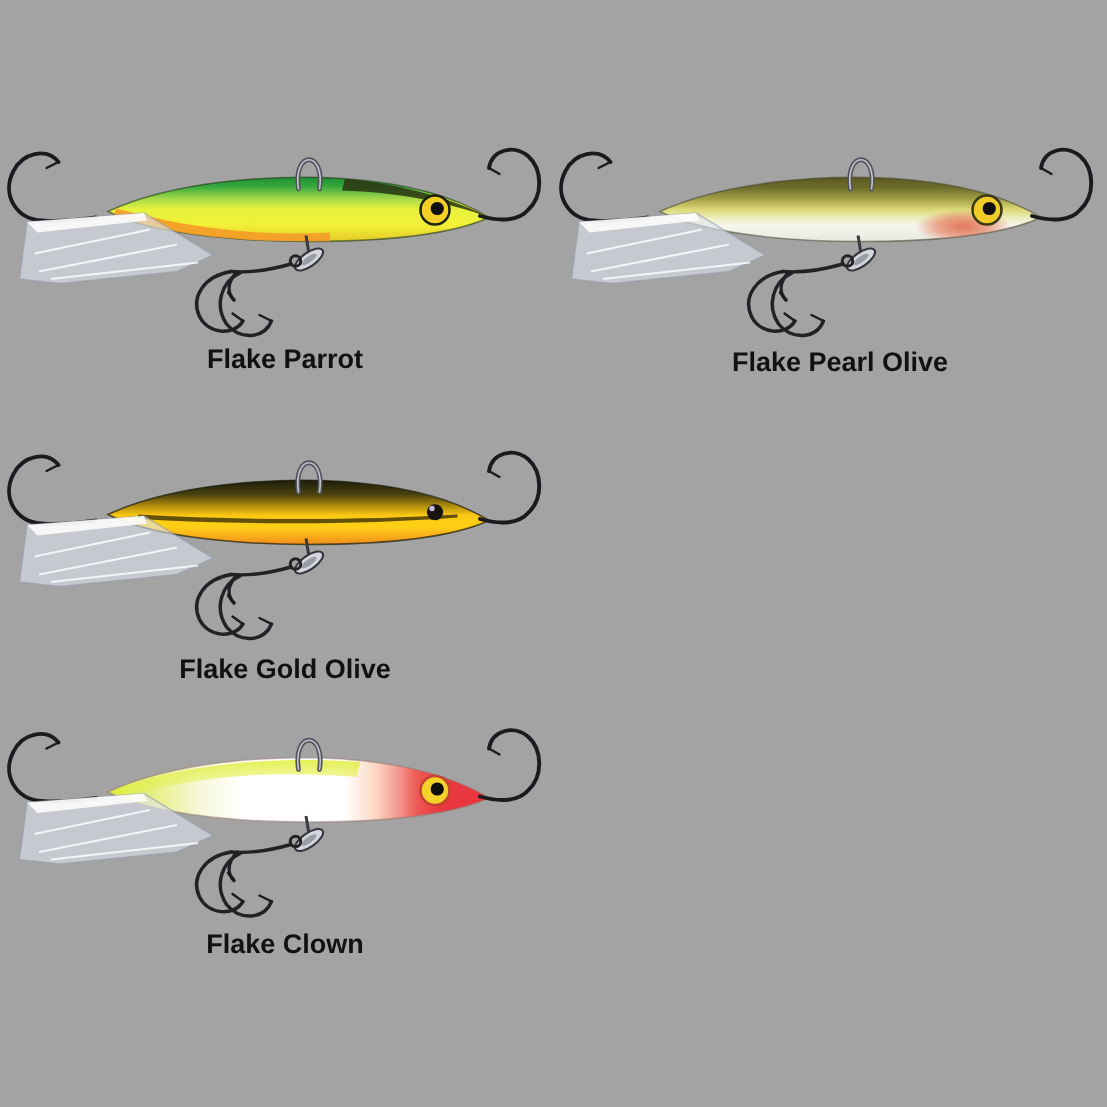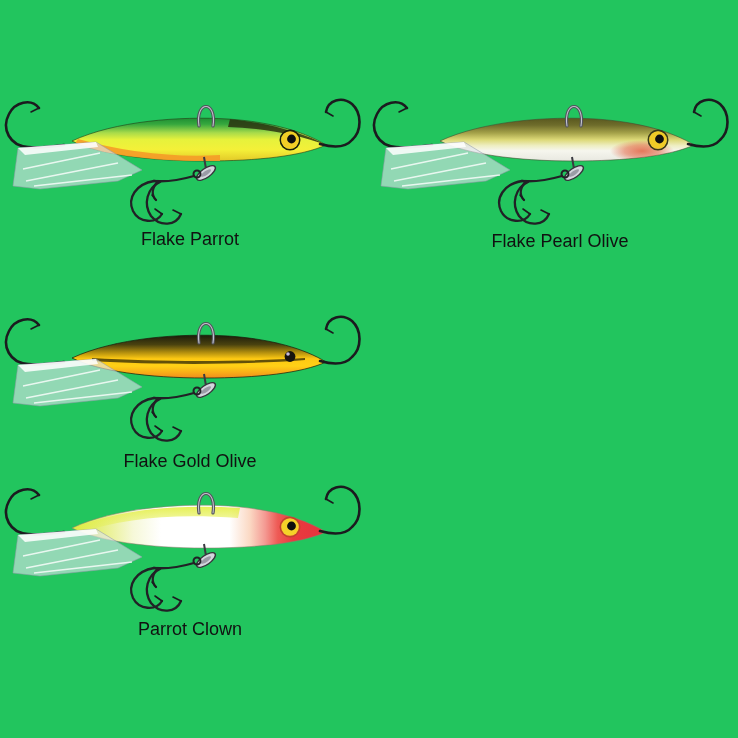--- a/index.html
+++ b/index.html
@@ -17,21 +17,21 @@
   .fin-strip{fill:rgba(255,255,255,0.85);}
   .fin-streak{stroke:rgba(255,255,255,0.8);stroke-width:1.4;}
   .clasp-outer{fill:#d4d6dd;stroke:#35353b;stroke-width:1.4;}
   .clasp-inner{fill:#8f929c;opacity:0.85;}
   .hanger{stroke:#3a3a40;stroke-width:2;}
   .treble-eye{fill:none;stroke:#212126;stroke-width:2;}
 </style>
 </head>
 <body>
 
-<div class="stage" style="background: #22c55e;">
+<div class="stage" style="background: #a3a3a3; font-weight: bold;">
 
   <div class="lure-tile" style="left: 0px; top: 85px;">
     <svg viewBox="0 0 370 165" xmlns="http://www.w3.org/2000/svg">
       <defs>
         <linearGradient id="bodyGrad0" x1="0" y1="0" x2="0" y2="1">
             <stop offset="0" stop-color="#1f8f33"></stop>
             <stop offset="0.14" stop-color="#36a83e"></stop>
             <stop offset="0.34" stop-color="#a8db4a"></stop>
             <stop offset="0.5" stop-color="#e6f23c"></stop>
             <stop offset="0.74" stop-color="#f4f038"></stop>
@@ -183,21 +183,21 @@
         <path class="barb" d="M 156 115 L 152 110"></path>
         <path class="hook-thin" d="M 154 96 C 136 99 127 113 133 126 C 139 138 156 139 162 129"></path>
         <path class="barb" d="M 162 129 L 155 124"></path>
         <path class="hook-thin" d="M 160 97 C 147 103 143 119 151 131 C 160 142 176 141 181 129"></path>
         <path class="barb" d="M 181 129 L 173 125"></path>
       </g>
     </svg>
     <div class="lure-label" style="left: 192px; top: 146px;">Flake Pearl Olive</div>
   </div>
 
-  <div class="lure-tile" style="left: 0px; top: 302px;">
+  <div class="lure-tile" style="left: 0px; top: 287px;">
     <svg viewBox="0 0 370 165" xmlns="http://www.w3.org/2000/svg">
       <defs>
         <linearGradient id="bodyGrad2" x1="0" y1="0" x2="0" y2="1">
             <stop offset="0" stop-color="#1c1c0b"></stop>
             <stop offset="0.22" stop-color="#4a420f"></stop>
             <stop offset="0.4" stop-color="#b08d0e"></stop>
             <stop offset="0.55" stop-color="#fdc913"></stop>
             <stop offset="0.72" stop-color="#ffd016"></stop>
             <stop offset="0.88" stop-color="#f8ab18"></stop>
             <stop offset="1" stop-color="#ef8d1d"></stop>
@@ -348,15 +348,15 @@
         <circle class="treble-eye" cx="197" cy="89" r="3.5"></circle>
         <path class="hook-thin" d="M 194 91 C 180 95 166 97 154 96"></path>
         <path class="hook-thin" d="M 158 96 C 152 103 151 110 156 115"></path>
         <path class="barb" d="M 156 115 L 152 110"></path>
         <path class="hook-thin" d="M 154 96 C 136 99 127 113 133 126 C 139 138 156 139 162 129"></path>
         <path class="barb" d="M 162 129 L 155 124"></path>
         <path class="hook-thin" d="M 160 97 C 147 103 143 119 151 131 C 160 142 176 141 181 129"></path>
         <path class="barb" d="M 181 129 L 173 125"></path>
       </g>
     </svg>
-    <div class="lure-label" style="left: 190px; top: 147px;">Parrot Clown</div>
+    <div class="lure-label" style="left: 190px; top: 147px;">Flake Clown</div>
   </div>
 </div>
 
 </body></html>

